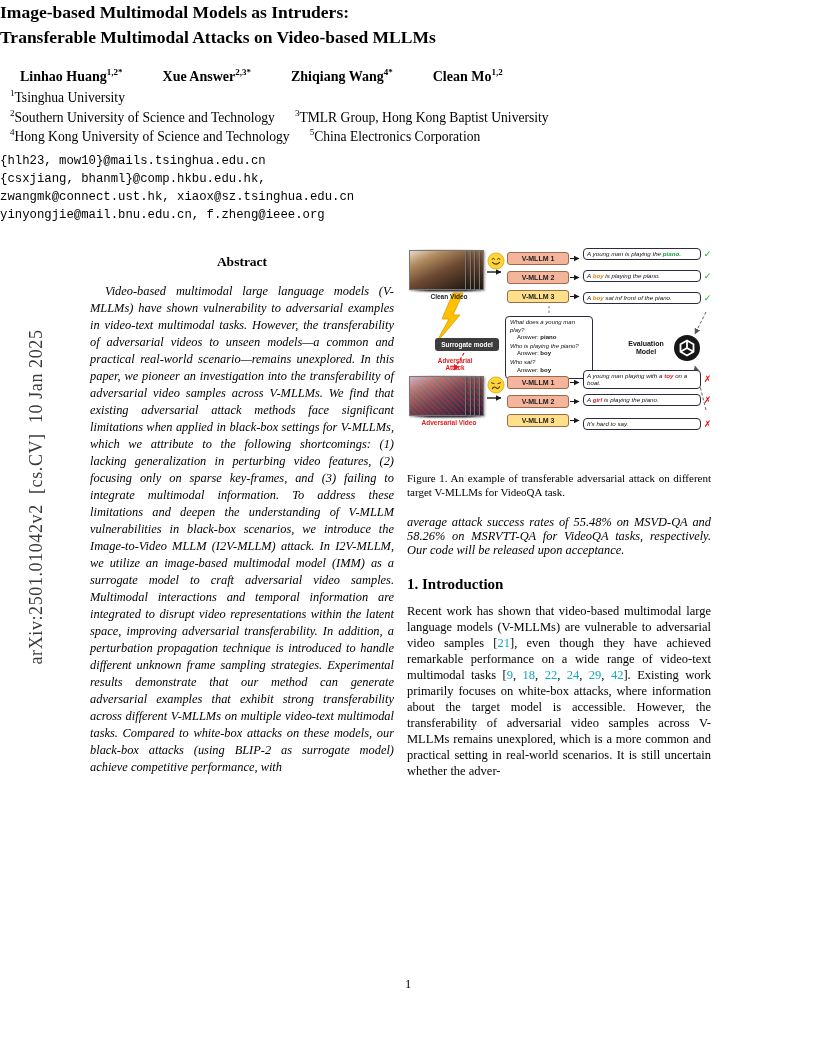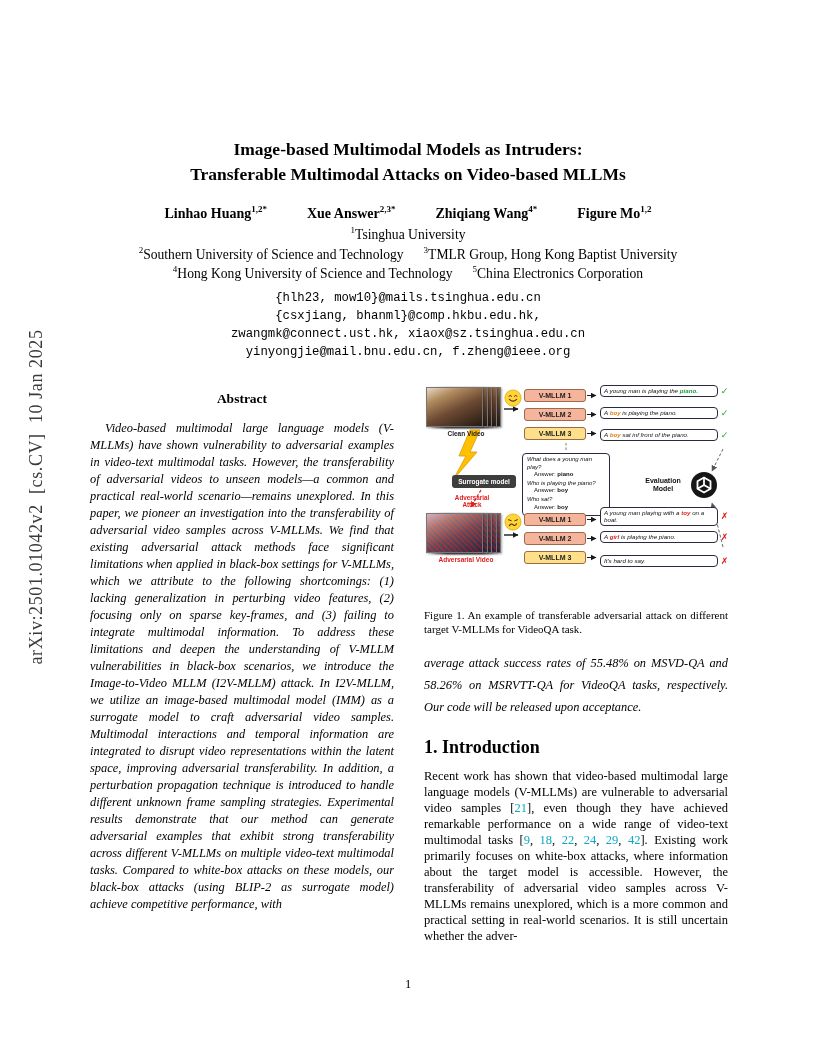--- a/index.html
+++ b/index.html
@@ -8,33 +8,33 @@
     position: relative; width: 816px; height: 1056px; background: #fff;
     font-family: "Liberation Serif", serif; color: #000; overflow: hidden;
   }
   
   .watermark {
     position: absolute; top: 497px; left: 36px;
     transform: translate(-50%, -50%) rotate(-90deg);
     white-space: pre; font-size: 18px; letter-spacing: 0.6px; color: #3a3a3a;
   }
   
-  .header { padding-top: 137px; text-align: center; }
+  .header { text-align: left; }
   .title-line { font-size: 17.5px; font-weight: bold; line-height: 25px; }
   .authors { margin-top: 16px; font-size: 14px; font-weight: bold; }
   .author-row { line-height: 22px; }
   .author { margin: 0 20px; white-space: nowrap; }
   sup { font-size: 9px; line-height: 0; }
   .affiliations { margin-top: 0; font-size: 13.6px; }
   .affiliation-row { line-height: 19.5px; }
   .aff { margin: 0 10px; white-space: nowrap; }
   .emails { margin-top: 5px; font-family: "Liberation Mono", monospace; font-size: 12.3px; }
   .email-line { line-height: 18px; }
   
-  .columns { display: flex; gap: 30px; margin: 24px 116px 0 90px; height: 552px; }
+  .columns { display: flex; gap: 13px; margin: 24px 116px 0 90px; height: 552px; }
   .col { width: 304px; min-width: 304px; }
   .col-left { display: flex; flex-direction: column; }
   .abstract-heading { text-align: center; font-weight: bold; font-size: 13.5px; margin: 6px 0 13px; }
   .abstract-body { font-style: italic; font-size: 12.4px; line-height: 17px; text-align: justify; text-indent: 15px; }
   .footnotes { margin-top: auto; font-size: 10px; line-height: 13.5px; }
   .footnote-rule { width: 120px; border-top: 0.8px solid #000; margin-bottom: 4px; }
   
   .figure { position: relative; width: 305px; height: 214px; font-family: "Liberation Sans", sans-serif; }
   .fig-svg { position: absolute; left: 0; top: 0; pointer-events: none; }
   .stack { position: absolute; width: 80px; height: 42px; }
@@ -89,38 +89,38 @@
     position: absolute; left: 20px; top: 109px; width: 56px; text-align: center;
     font-size: 6.3px; font-weight: bold; line-height: 7px; color: var(--attack-text);
   }
   .eval-label {
     position: absolute; left: 214px; top: 92px; width: 50px; text-align: center;
     font-size: 7px; font-weight: bold; line-height: 8.5px; color: #111;
   }
   .openai-logo { position: absolute; left: 266px; top: 86px; width: 28px; height: 28px; }
   
   .caption { font-size: 11px; line-height: 14.5px; text-align: justify; margin-top: 9px; }
-  .continuation { font-style: italic; font-size: 12.4px; line-height: 22px; text-align: justify; margin-top: 15px; }
-  .section-heading { font-size: 18px; font-weight: bold; margin: 19px 0 10px; }
+  .continuation { font-style: italic; font-size: 12.4px; line-height: 14px; text-align: justify; margin-top: 15px; }
+  .section-heading { font-size: 15px; font-weight: bold; margin: 19px 0 10px; }
   .body-par { font-size: 12.5px; line-height: 16px; text-align: justify; }
   .cite { color: var(--cite); }
   .page-number { position: absolute; bottom: 64px; left: 0; right: 0; text-align: center; font-size: 12.5px; }
 </style>
 </head>
 <body>
 
 <div class="page">
 
   <div class="watermark">arXiv:2501.01042v2  [cs.CV]  10 Jan 2025</div>
 
   <div class="header">
     <div class="title-line">Image-based Multimodal Models as Intruders:</div>
     <div class="title-line">Transferable Multimodal Attacks on Video-based MLLMs</div>
     <div class="authors">
-      <div class="author-row"><span class="author"><span>Linhao Huang</span><sup>1,2*</sup></span><span class="author"><span>Xue Answer</span><sup>2,3*</sup></span><span class="author"><span>Zhiqiang Wang</span><sup>4*</sup></span><span class="author"><span>Figure Mo</span><sup>1,2</sup></span></div>
+      <div class="author-row"><span class="author"><span>Linhao Huang</span><sup>1,2*</sup></span><span class="author"><span>Xue Answer</span><sup>2,3*</sup></span><span class="author"><span>Zhiqiang Wang</span><sup>4*</sup></span><span class="author"><span>Clean Mo</span><sup>1,2</sup></span></div>
     </div>
     <div class="affiliations">
       <div class="affiliation-row"><span class="aff"><sup>1</sup><span>Tsinghua University</span></span></div>
       <div class="affiliation-row"><span class="aff"><sup>2</sup><span>Southern University of Science and Technology</span></span><span class="aff"><sup>3</sup><span>TMLR Group, Hong Kong Baptist University</span></span></div>
       <div class="affiliation-row"><span class="aff"><sup>4</sup><span>Hong Kong University of Science and Technology</span></span><span class="aff"><sup>5</sup><span>China Electronics Corporation</span></span></div>
     </div>
     <div class="emails">
         <div class="email-line">{hlh23, mow10}@mails.tsinghua.edu.cn</div>
         <div class="email-line">{csxjiang, bhanml}@comp.hkbu.edu.hk,</div>
         <div class="email-line">zwangmk@connect.ust.hk, xiaox@sz.tsinghua.edu.cn</div>

